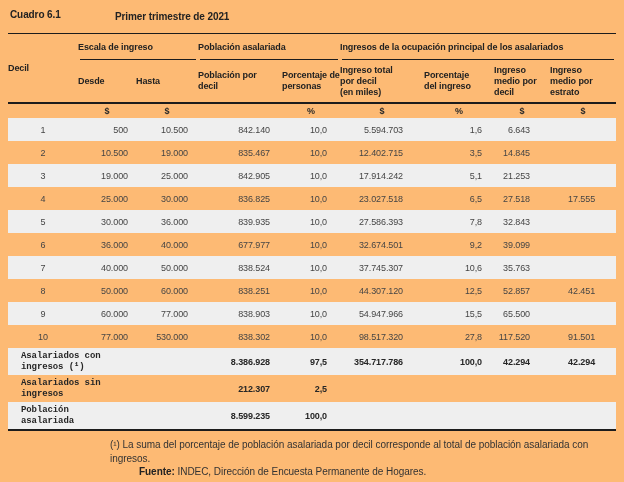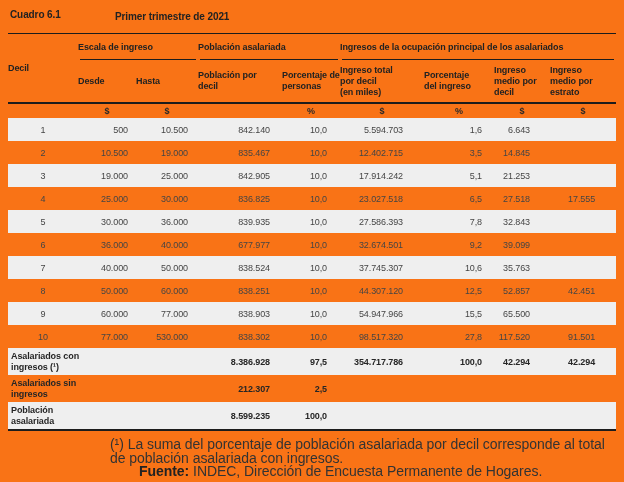--- a/index.html
+++ b/index.html
@@ -1,20 +1,20 @@
 <!DOCTYPE html>
 <html><head>
 <meta charset="utf-8">
 <style>
   * { margin:0; padding:0; box-sizing:border-box; }
   html,body { background:#ffffff; }
   .page {
     position:relative;
     width:624px; height:482px;
-    background:#f97316;
+    background:#fdba74;
     font-family:"Liberation Sans","DejaVu Sans",sans-serif;
     color:#454545;
     overflow:hidden;
   }
   
   .title-block { display:flex; padding:9px 8px 0 10px; }
   .cuadro-label {
     width:105px; flex:0 0 105px;
     font-size:10px; font-weight:bold; color:#222;
     letter-spacing:-0.1px;
@@ -46,24 +46,24 @@
   
   td.p1 { padding-right:8px;text-align:right; }
   td.p2 { padding-right:10px; }
   td.p3 { padding-right:12px; }
   td.p4 { padding-right:13px; }
   td.p5 { padding-right:21px; }
   td.p6 { padding-right:12px; }
   td.p7 { padding-right:20px; }
   td.p8 { padding-right:21px; }
   tr.summary-row td { height:27px; font-weight:bold; color:#262626; }
-  td.summary-label { text-align:left; padding-left:3px; white-space:pre-line;
-    line-height:11px; vertical-align:middle; }
-  
-  .notes { margin:7px 8px 0 110px; font-size:14px; color:#333; line-height:13.5px;
+  td.summary-label { text-align:left; padding-left:13px; white-space:pre-line;
+    line-height:11px; vertical-align:middle;font-family:Liberation Mono, monospace; }
+  
+  .notes { margin:7px 8px 0 110px; font-size:10px; color:#333; line-height:13.5px;
     letter-spacing:-0.05px; }
   .notes b { color:#222;padding-left:29px; }
 </style>
 </head>
 <body>
 
 <div class="page">
 
   <div class="title-block">
     <div class="cuadro-label">Cuadro 6.1</div>

